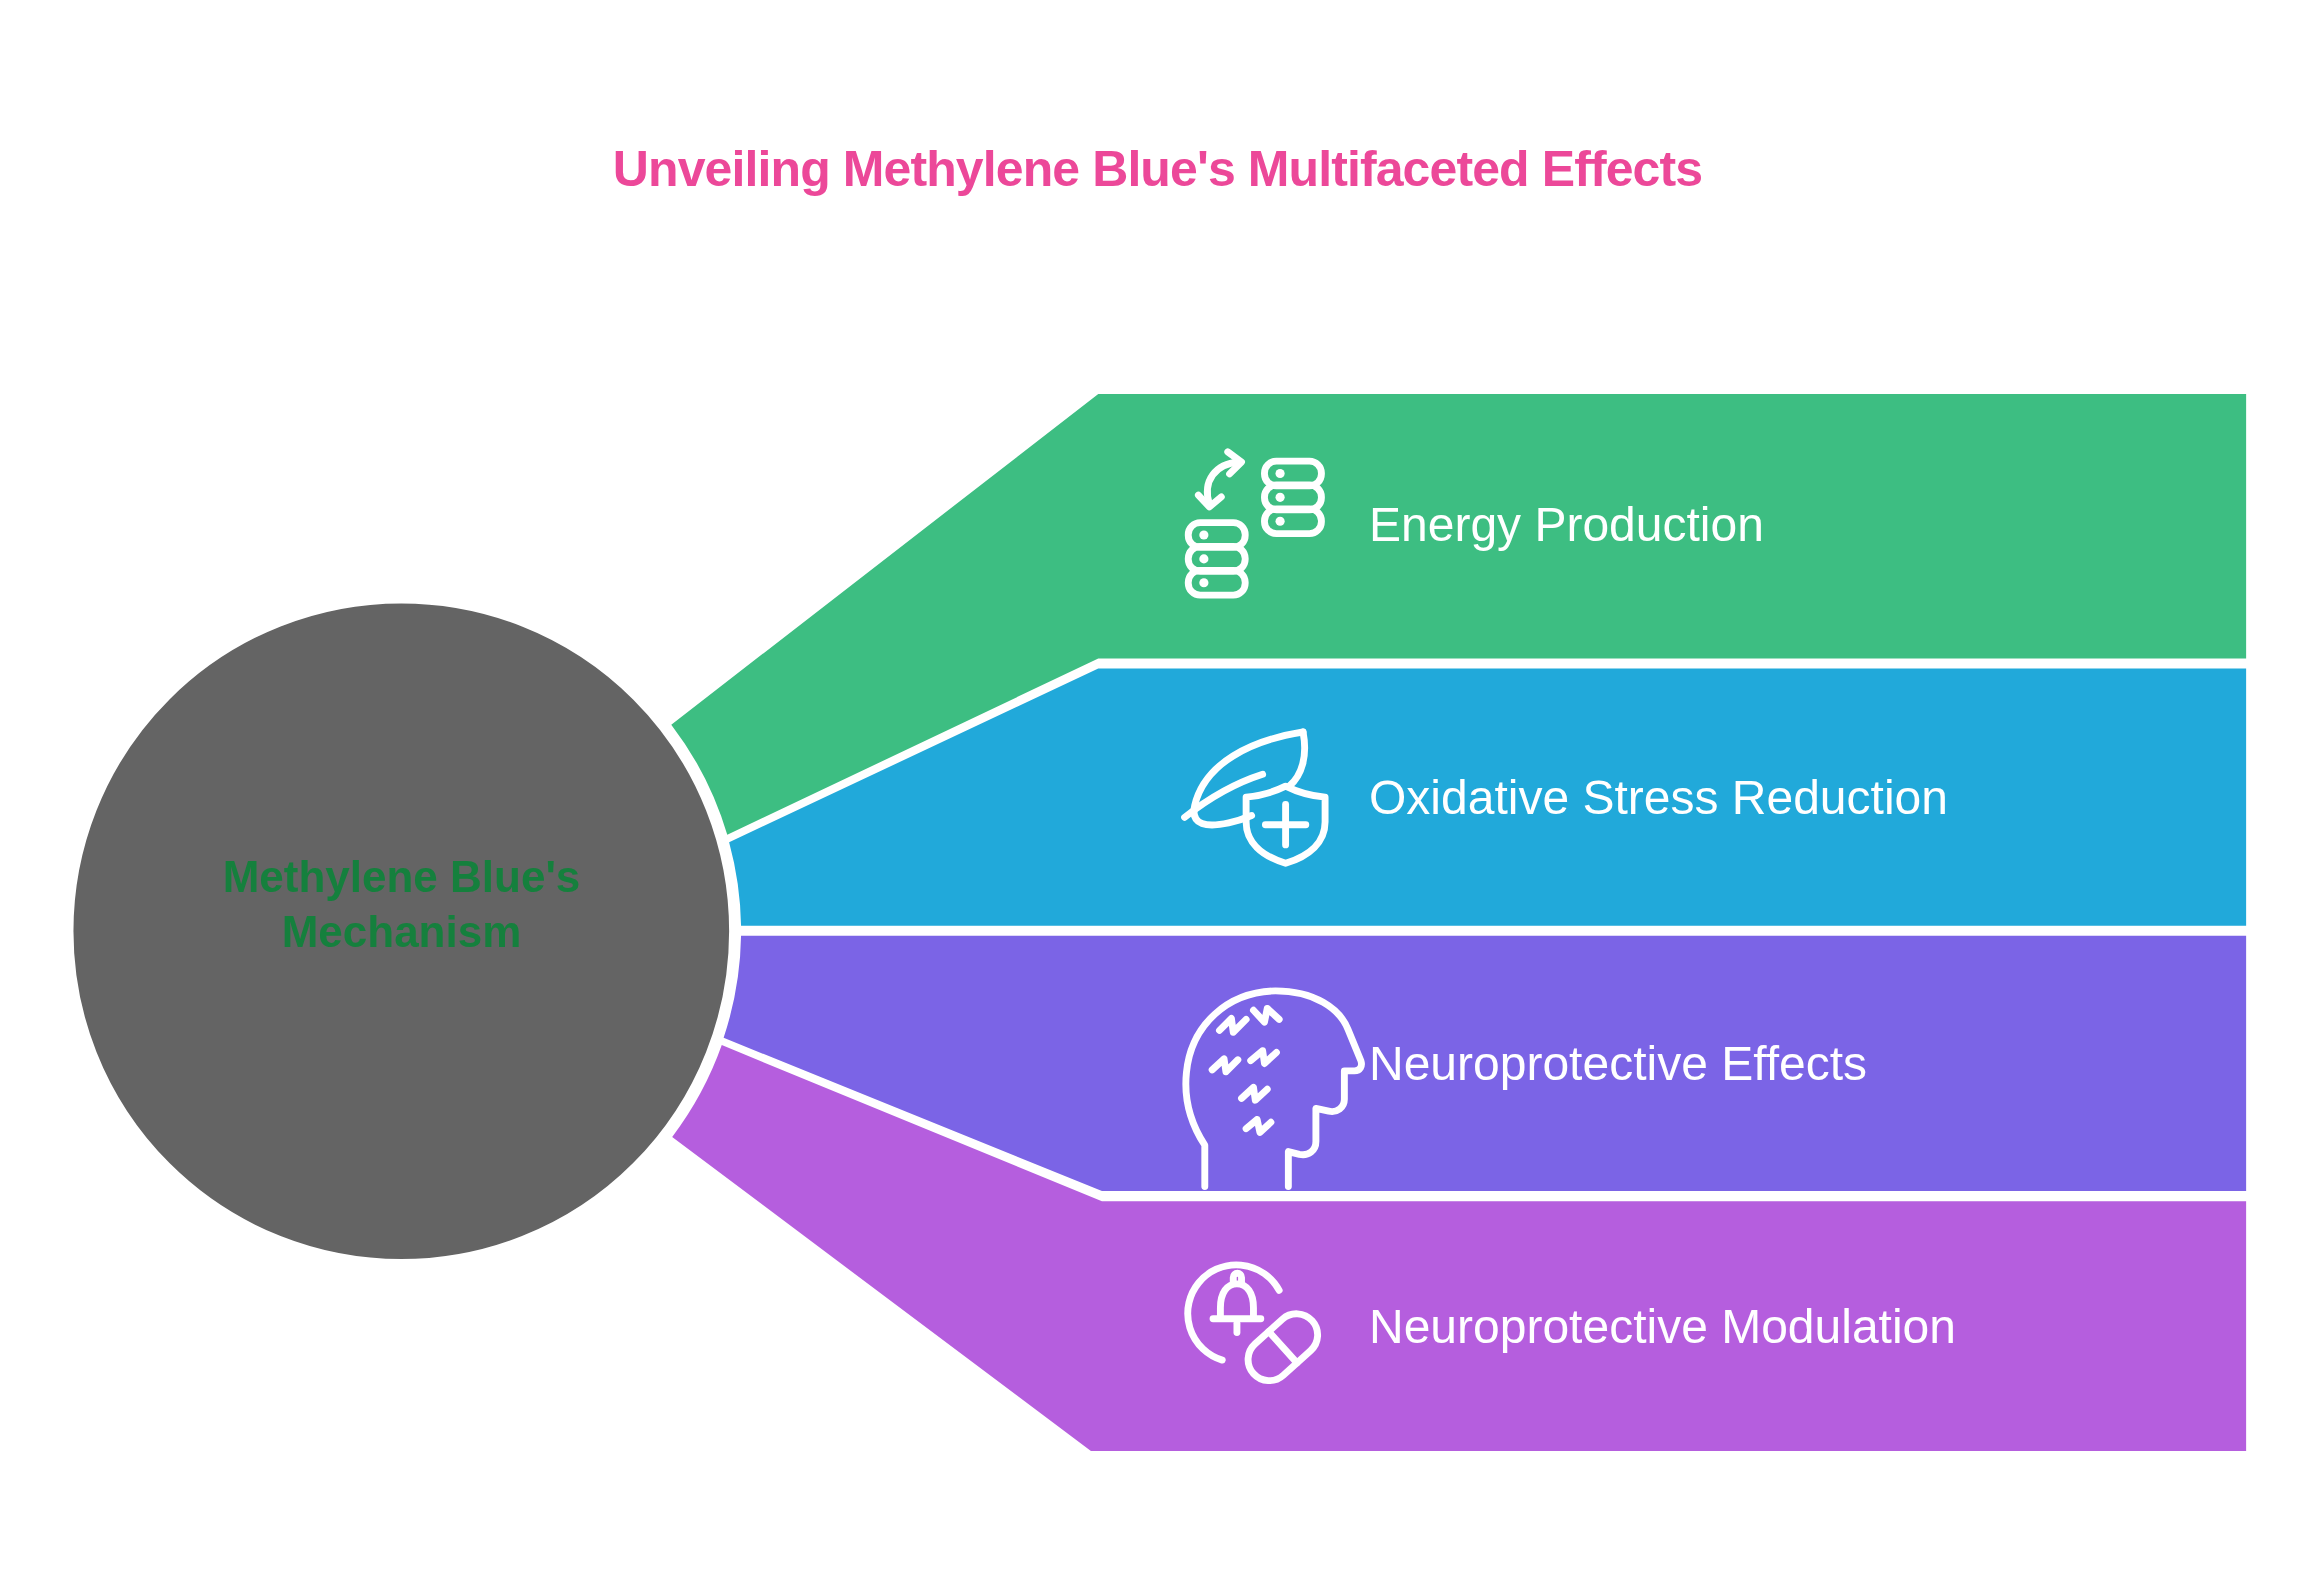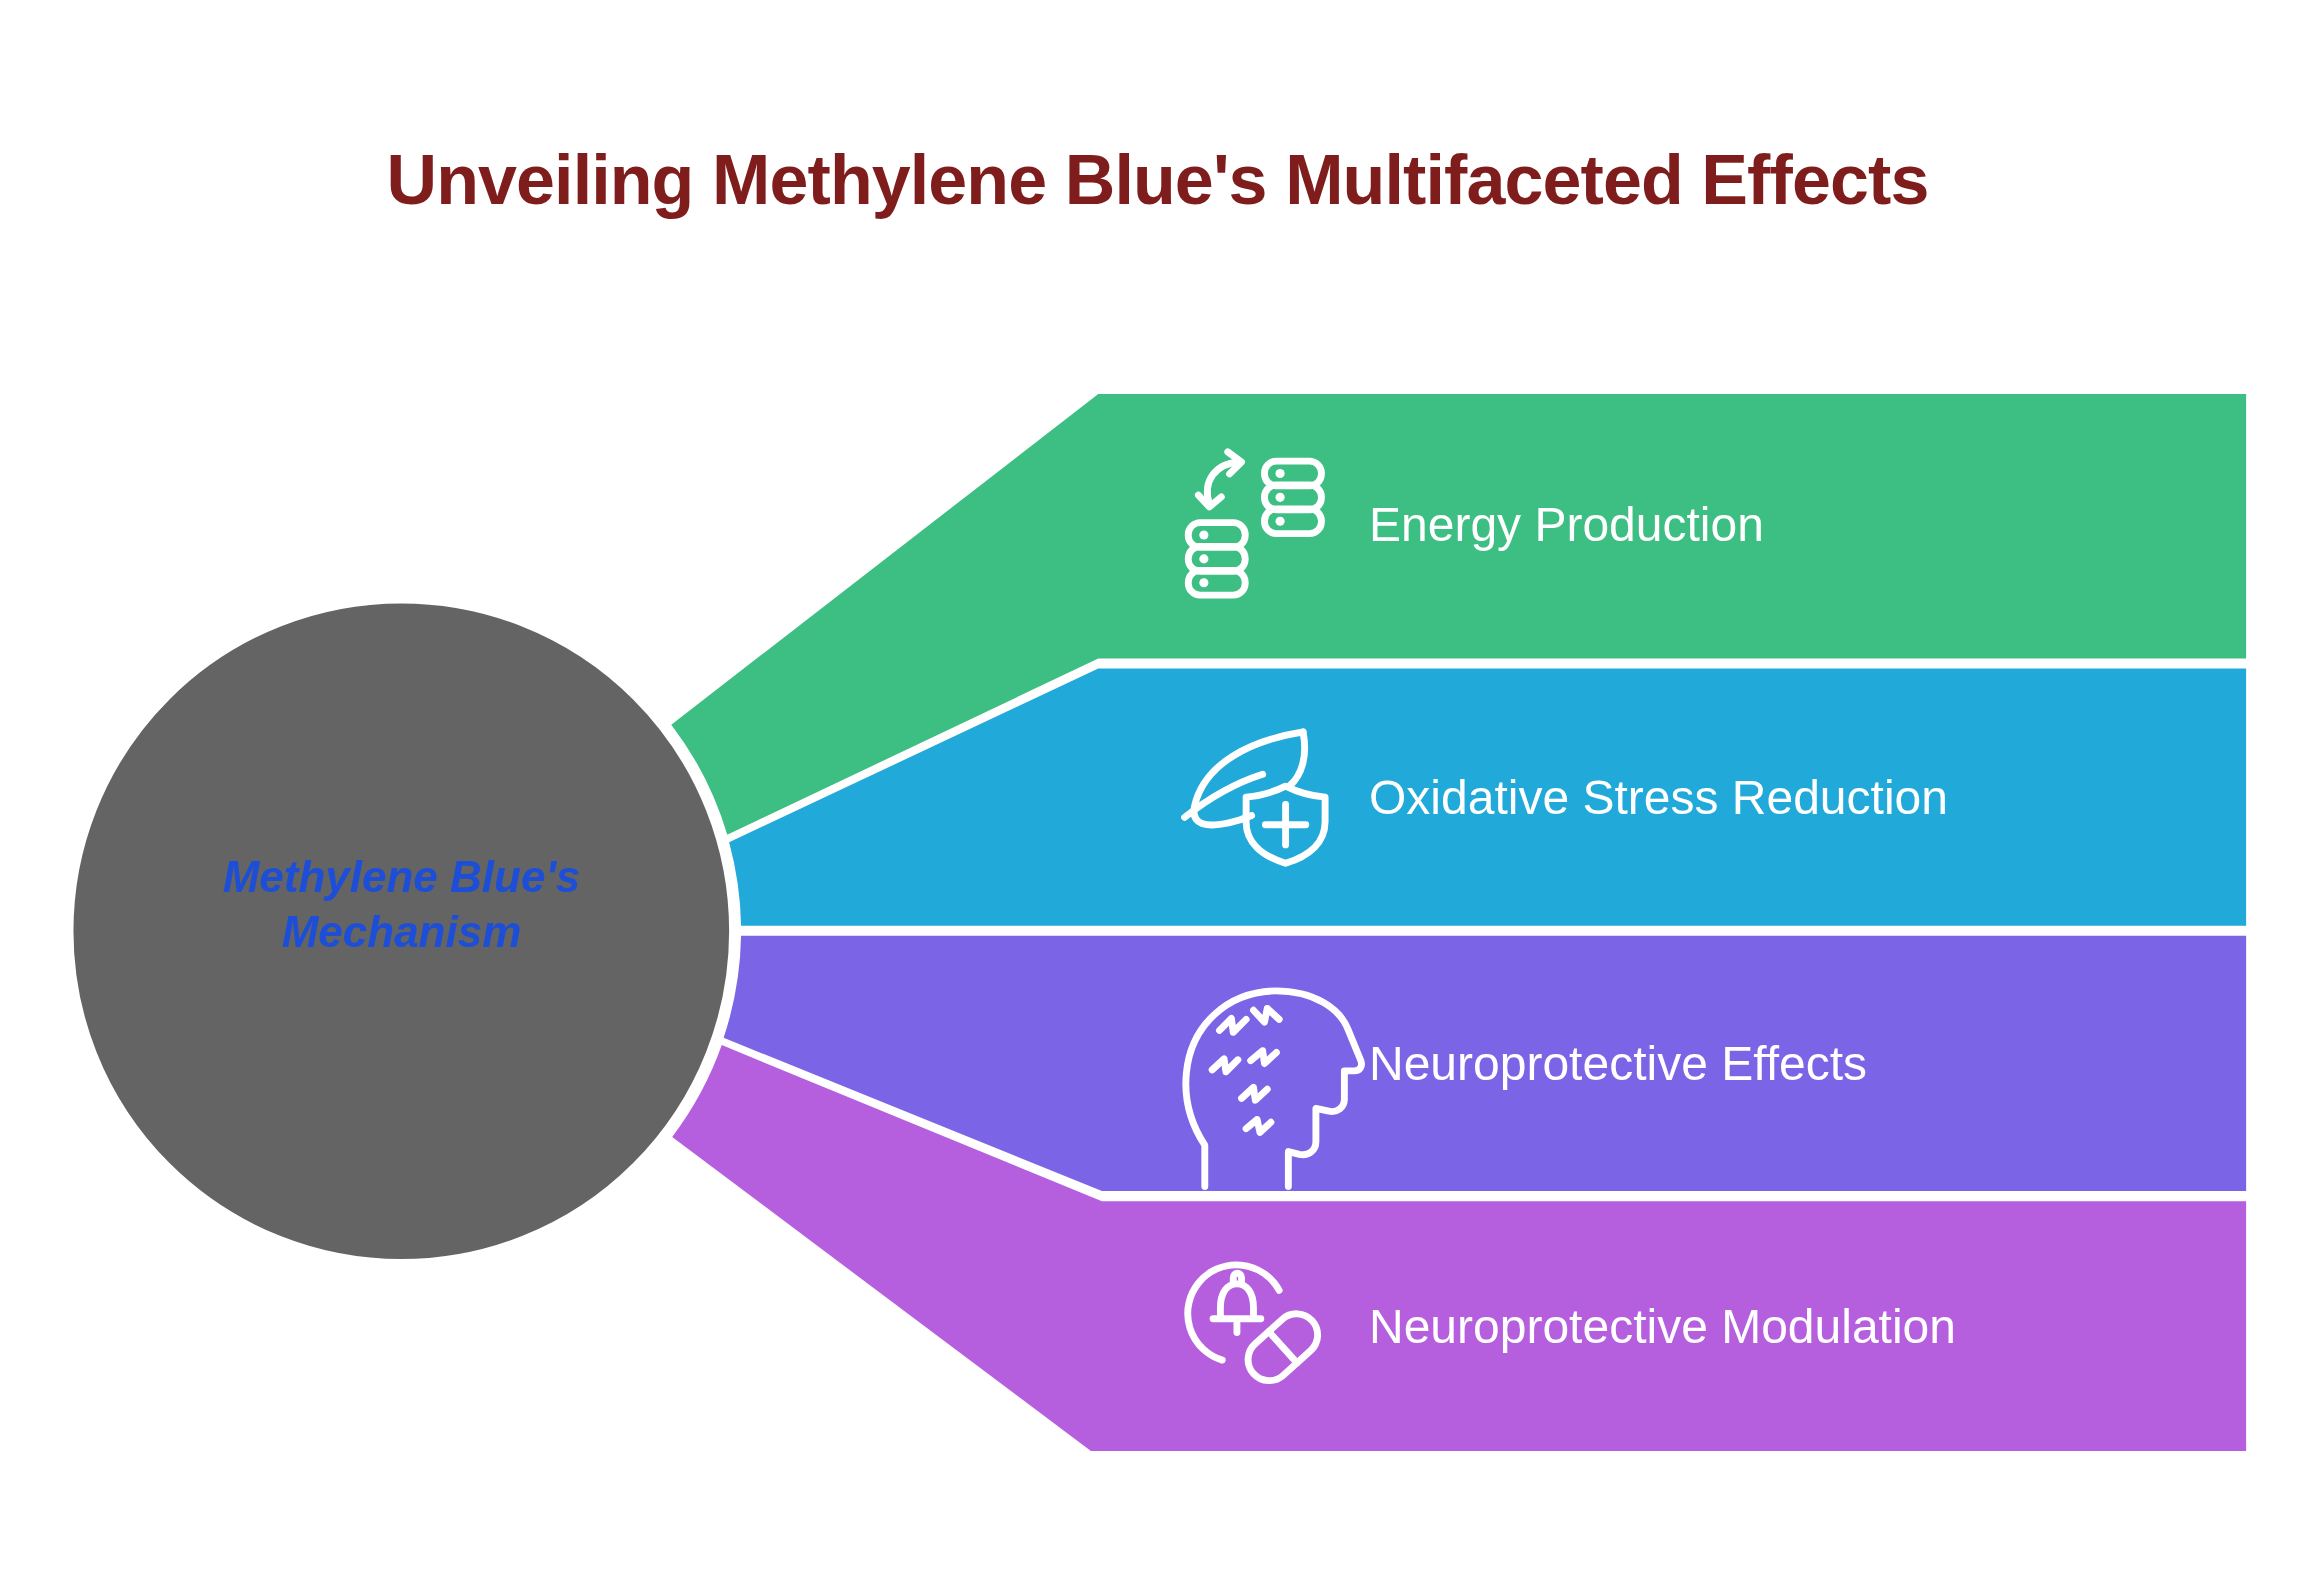--- a/index.html
+++ b/index.html
@@ -16,36 +16,35 @@
     left: 0; top: 0;
     width: 2315px;
     height: 1587px;
   }
   .title {
     position: absolute;
     left: 0;
     top: 140px;
     width: 2315px;
     text-align: center;
-    font-size: 70px;
+    font-size: 50px;
     font-weight: 700;
-    color: #7f1d1d;
+    color: #ec4899;
     letter-spacing: -0.9px;
   }
   .center-label {
     position: absolute;
     left: 126px;
     top: 849px;
     width: 551px;
     text-align: center;
-    color: #1d4ed8;
+    color: #15803d;
     font-size: 44px;
     font-weight: 700;
     line-height: 55px;
-    font-style: italic;
   }
   .band-label {
     position: absolute;
     left: 1369px;
     color: #ffffff;
     font-size: 48px;
     font-weight: 500;
     line-height: 57px;
     white-space: nowrap;
   }

